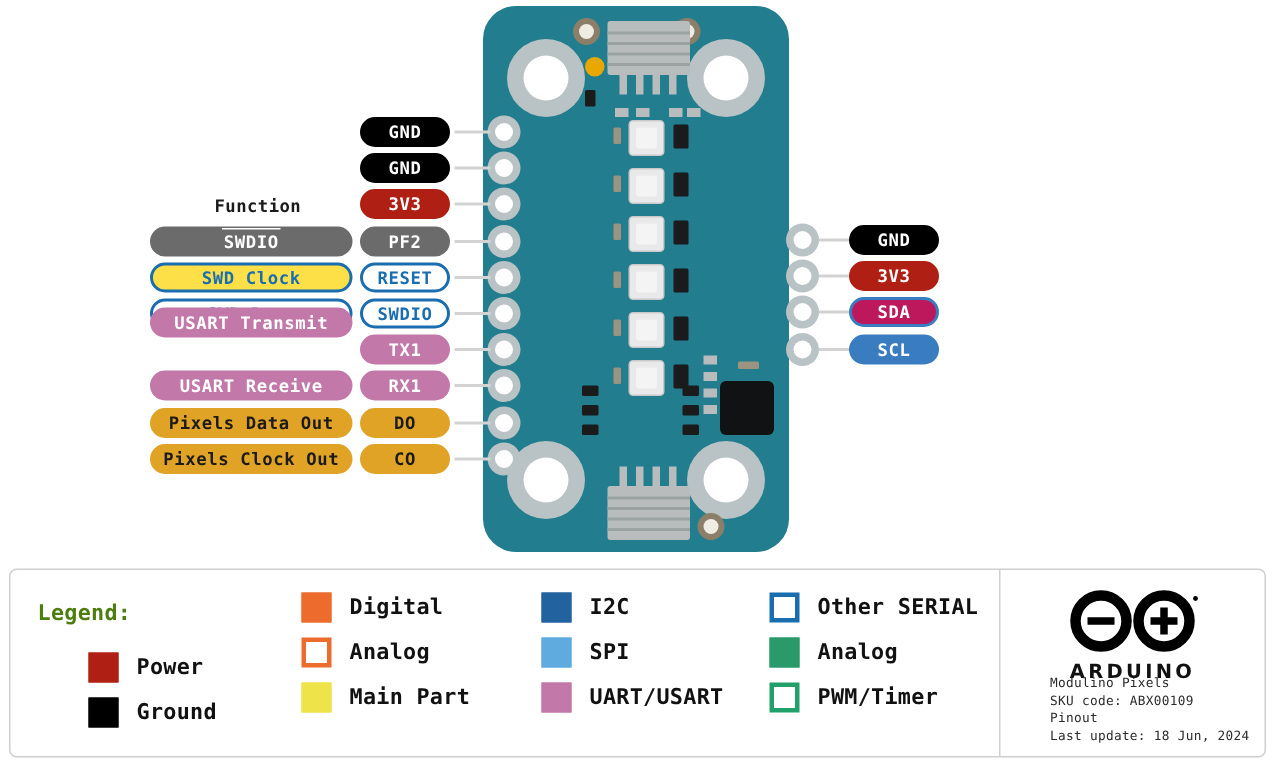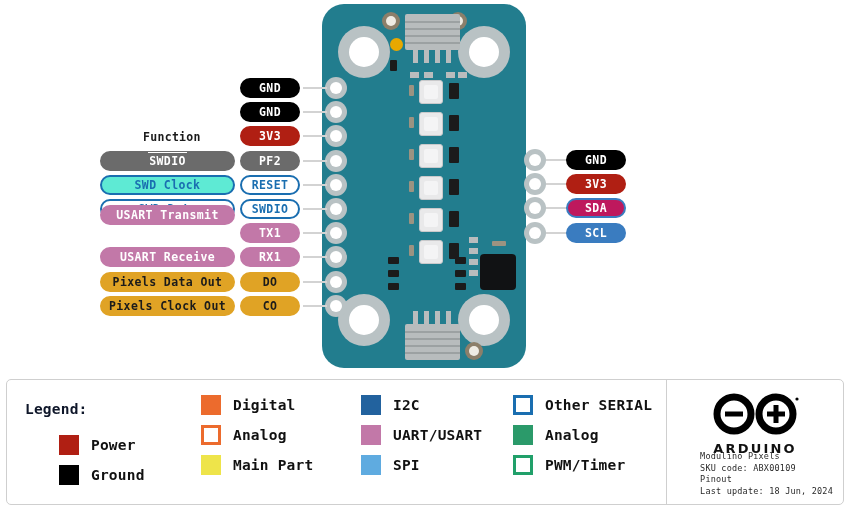--- a/index.html
+++ b/index.html
@@ -61,21 +61,21 @@
          border:1px solid #cfcfcf;border-radius:5px;box-sizing:border-box;
          background:#fff;display:flex;}
   .legend{flex:1;position:relative;}
   .brand{width:176px;border-left:1px solid #cfcfcf;position:relative;}
 
   .lgcol{position:absolute;}
   .lgrow{display:flex;align-items:center;height:30px;padding-left:34px;}
   .sw{width:20px;height:20px;box-sizing:border-box;margin-right:12px;flex:none;}
   .lgtxt{font-size:14.5px;font-weight:bold;color:#111;letter-spacing:.2px;
          white-space:nowrap;}
-  .lgtitle{font-size:14.5px;font-weight:bold;color:#0f172a;letter-spacing:.2px;}
+  .lgtitle{font-size:14.5px;font-weight:bold;color:#4d7c0f;letter-spacing:.2px;}
 
   
   .logo{position:absolute;left:50%;transform:translateX(-50%);top:12px;
         width:100px;text-align:center;}
   .logoword{font-size:13px;font-weight:bold;letter-spacing:2.2px;color:#111;
             margin-top:1px;font-family:"DejaVu Sans",sans-serif;}
   .meta{position:absolute;right:10px;bottom:7px;text-align:left;
         font-size:8.5px;line-height:11.5px;color:#2a2a2a;letter-spacing:.2px;}
 </style>
 </head>
@@ -200,21 +200,21 @@
         <div class="lead" style="left: 303px; top: 159.6px; width: 24px;"></div>
         <div class="pill nm" style="left: 240px; top: 150.6px; width: 60px; background: rgb(107, 107, 107); color: rgb(255, 255, 255); border: 2px solid rgb(107, 107, 107);">PF2</div>
         <div class="pill fn" style="left: 100px; top: 150.6px; width: 135px; background: rgb(107, 107, 107); color: rgb(255, 255, 255); border: 2px solid rgb(107, 107, 107);">
           <span class="ol">SWDIO</span>
         </div>
         <div class="pin" style="left: 325px; top: 173.8px;">
           <i></i>
         </div>
         <div class="lead" style="left: 303px; top: 183.8px; width: 24px;"></div>
         <div class="pill nm" style="left: 240px; top: 174.8px; width: 60px; background: rgb(255, 255, 255); color: rgb(26, 110, 176); border: 2px solid rgb(26, 110, 176);">RESET</div>
-        <div class="pill fn" style="left: 100px; top: 174.8px; width: 135px; background: #5eead4; color: rgb(26, 110, 176); border: 2px solid rgb(26, 110, 176);">SWD Clock</div>
+        <div class="pill fn" style="left: 100px; top: 174.8px; width: 135px; background: #fde047; color: rgb(26, 110, 176); border: 2px solid rgb(26, 110, 176);">SWD Clock</div>
         <div class="pin" style="left: 325px; top: 198px;">
           <i></i>
         </div>
         <div class="lead" style="left: 303px; top: 208px; width: 24px;"></div>
         <div class="pill nm" style="left: 240px; top: 199px; width: 60px; background: rgb(255, 255, 255); color: rgb(26, 110, 176); border: 2px solid rgb(26, 110, 176);">SWDIO</div>
         <div class="pill fn" style="left: 100px; top: 199px; width: 135px; background: rgb(255, 255, 255); color: rgb(26, 110, 176); border: 2px solid rgb(26, 110, 176);">SWD Data</div>
         <div class="pin" style="left: 325px; top: 222.2px;">
           <i></i>
         </div>
         <div class="lead" style="left: 303px; top: 232.2px; width: 24px;"></div>
@@ -293,26 +293,26 @@
               <div class="sw" style="background: rgb(238, 228, 74); border: 1px solid rgb(238, 228, 74);"></div>
               <div class="lgtxt">Main Part</div>
             </div>
           </div>
           <div class="lgcol" style="left: 320px; top: 10px;">
             <div class="lgrow">
               <div class="sw" style="background: rgb(34, 98, 158); border: 1px solid rgb(34, 98, 158);"></div>
               <div class="lgtxt">I2C</div>
             </div>
             <div class="lgrow">
+              <div class="sw" style="background: rgb(95, 171, 224); border: 1px solid rgb(95, 171, 224);"></div>
+              <div class="lgtxt">SPI</div>
+            </div>
+            <div class="lgrow">
               <div class="sw" style="background: rgb(194, 120, 168); border: 1px solid rgb(194, 120, 168);"></div>
               <div class="lgtxt">UART/USART</div>
-            </div>
-            <div class="lgrow">
-              <div class="sw" style="background: rgb(95, 171, 224); border: 1px solid rgb(95, 171, 224);"></div>
-              <div class="lgtxt">SPI</div>
             </div>
           </div>
           <div class="lgcol" style="left: 472px; top: 10px;">
             <div class="lgrow">
               <div class="sw" style="background: rgb(255, 255, 255); border: 3px solid rgb(26, 110, 176);"></div>
               <div class="lgtxt">Other SERIAL</div>
             </div>
             <div class="lgrow">
               <div class="sw" style="background: rgb(43, 154, 106); border: 1px solid rgb(43, 154, 106);"></div>
               <div class="lgtxt">Analog</div>

